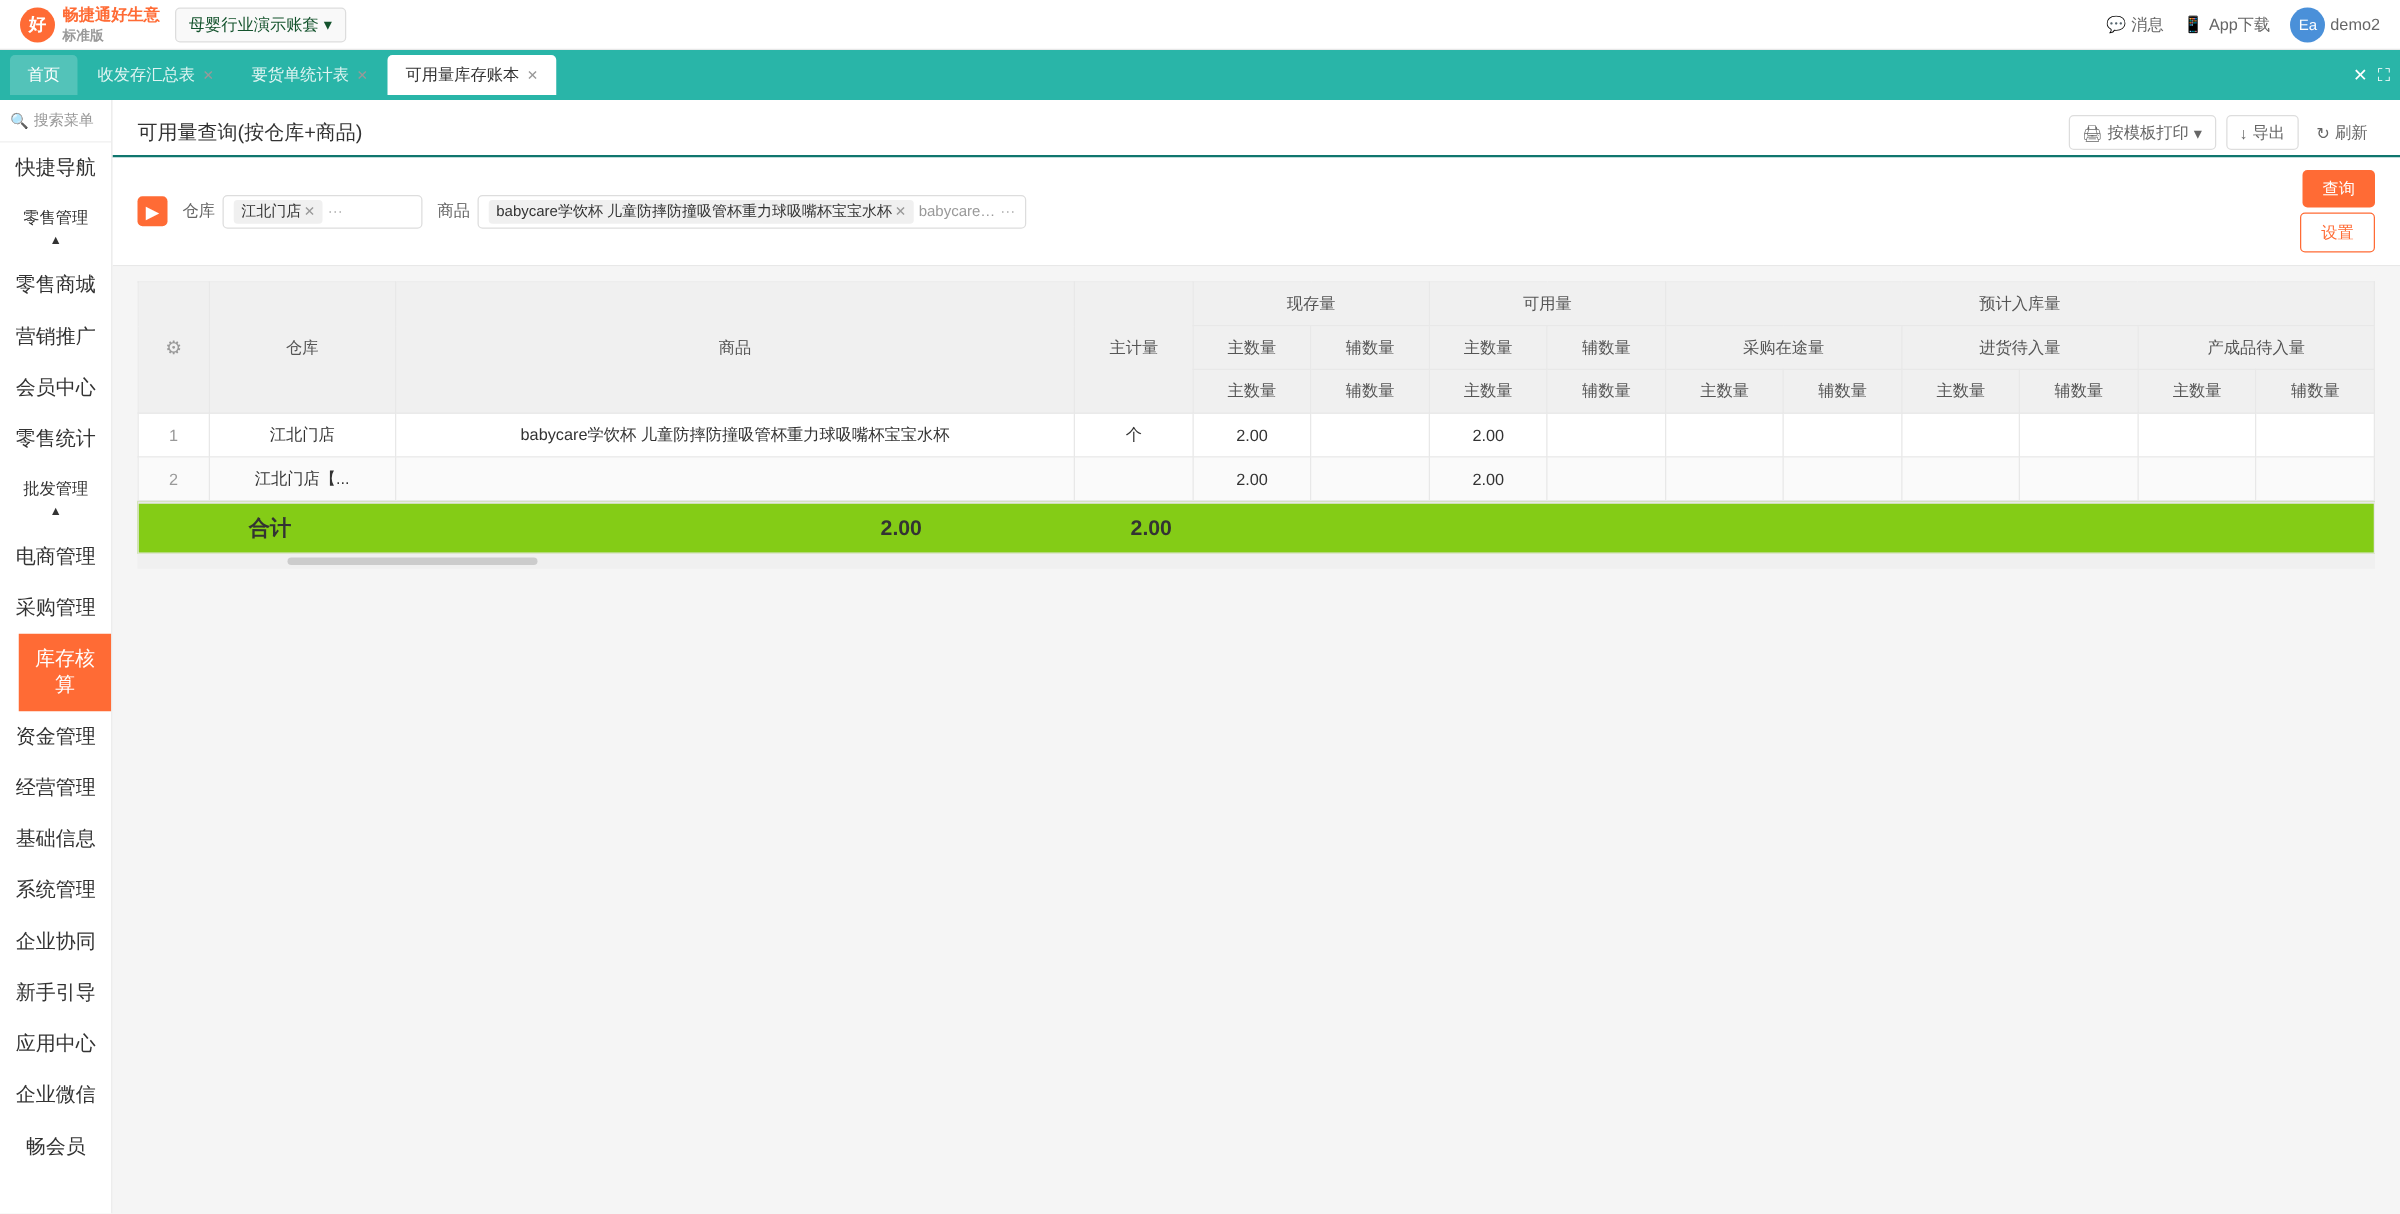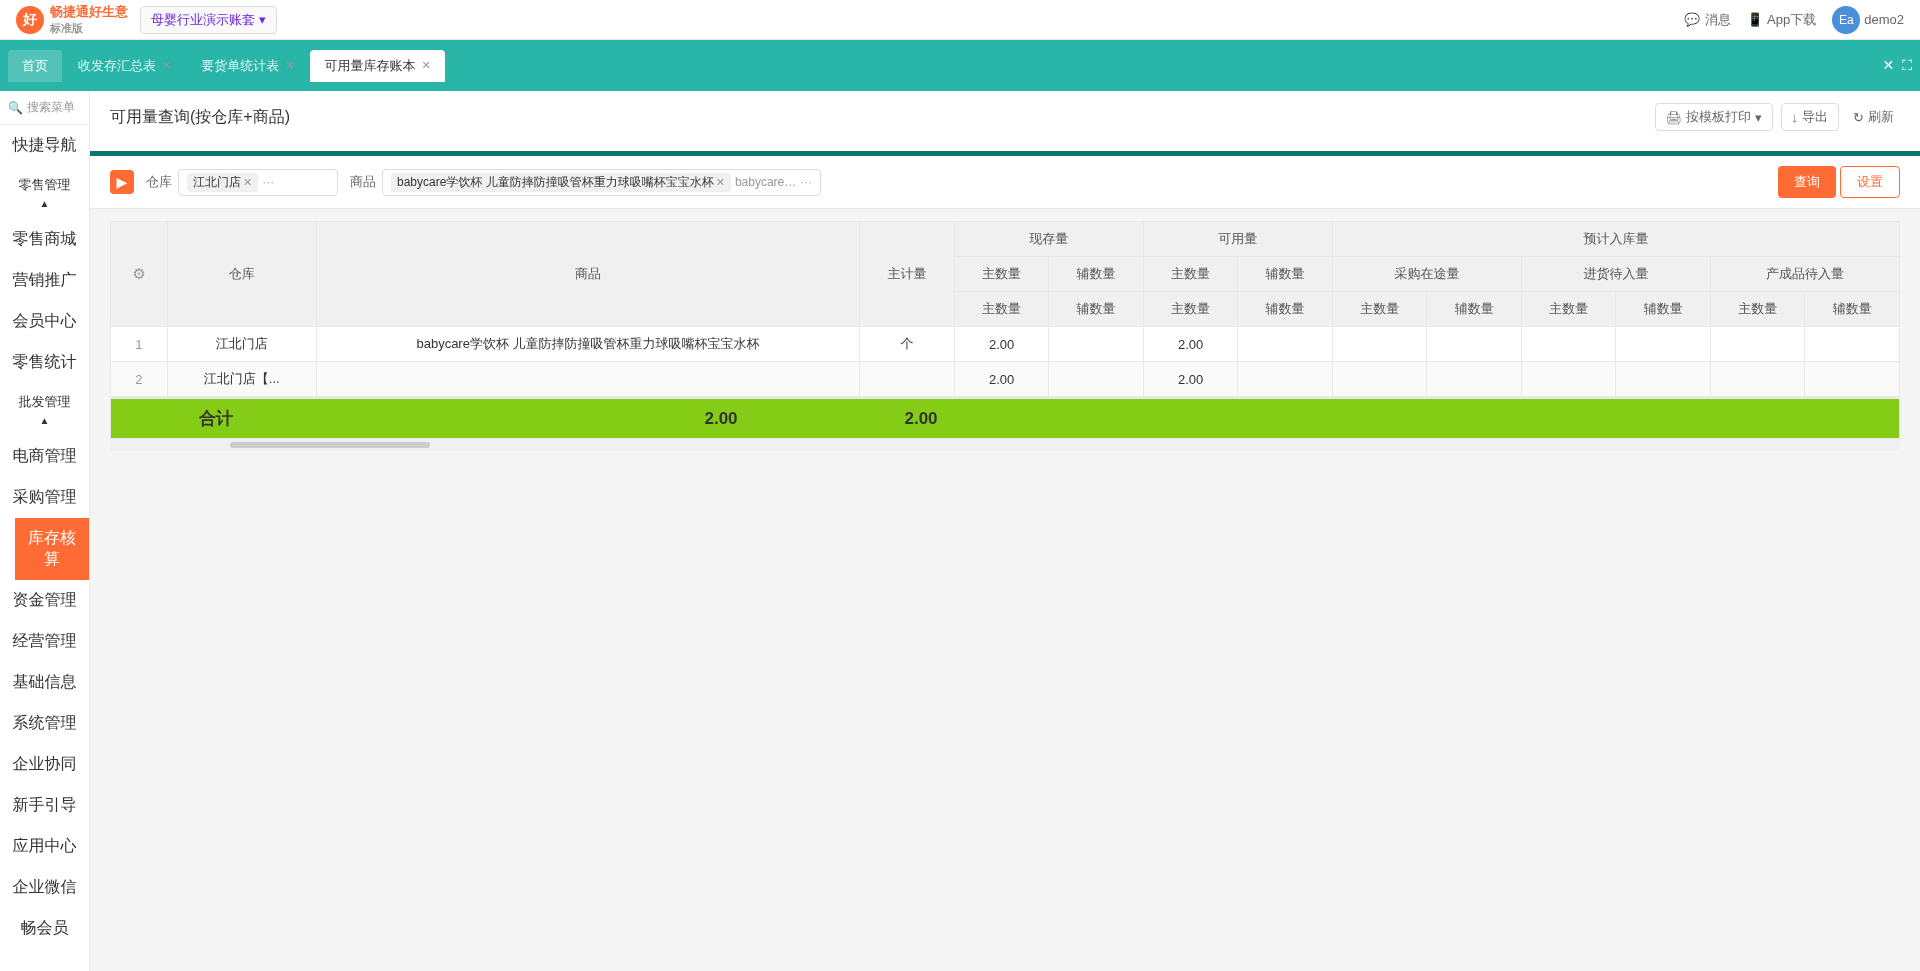--- a/index.html
+++ b/index.html
@@ -3,27 +3,27 @@
   <meta charset="utf-8">
   <style>
     * { box-sizing: border-box; margin: 0; padding: 0; }
     body { font-family: 'Microsoft YaHei', Arial, sans-serif; font-size: 13px; background: #f5f5f5; color: #333; display: flex; flex-direction: column; height: 971px; overflow: hidden; }
 
     
     .top-bar { background: #fff; height: 40px; display: flex; align-items: center; justify-content: space-between; padding: 0 16px; border-bottom: 1px solid #e8e8e8; flex-shrink: 0; }
     .top-bar-left { display: flex; align-items: center; gap: 12px; }
     .logo-area { display: flex; align-items: center; gap: 6px; }
     .logo-icon { width: 28px; height: 28px; background: #ff6b35; border-radius: 50%; display: flex; align-items: center; justify-content: center; color: #fff; font-size: 14px; font-weight: bold; }
-    .industry-selector { display: flex; align-items: center; gap: 4px; font-size: 13px; color: #6d28d9; cursor: pointer; background: #f9f9f9; border: 1px solid #ddd; border-radius: 4px; padding: 4px 10px; }
+    .industry-selector { display: flex; align-items: center; gap: 4px; font-size: 13px; color: #14532d; cursor: pointer; background: #f9f9f9; border: 1px solid #ddd; border-radius: 4px; padding: 4px 10px; }
     .top-bar-right { display: flex; align-items: center; gap: 16px; font-size: 13px; color: #666; }
     .top-bar-right-item { display: flex; align-items: center; gap: 4px; cursor: pointer; }
     .avatar { width: 28px; height: 28px; border-radius: 50%; background: #4a90d9; display: flex; align-items: center; justify-content: center; color: #fff; font-size: 12px; }
 
     
-    .nav-tabs { background: #29b5a8; height: 51px; display: flex; align-items: center; padding: 0 8px; flex-shrink: 0; gap: 2px; }
+    .nav-tabs { background: #29b5a8; height: 40px; display: flex; align-items: center; padding: 0 8px; flex-shrink: 0; gap: 2px; }
     .nav-tab { height: 32px; padding: 0 14px; border-radius: 4px 4px 0 0; display: flex; align-items: center; gap: 6px; font-size: 13px; cursor: pointer; color: rgba(255,255,255,0.85); }
     .nav-tab.active { background: #fff; color: #333; border-radius: 4px 4px 0 0; align-items: center; }
     .nav-tab .close-x { font-size: 11px; color: #999; cursor: pointer; }
     .nav-tab.home { background: rgba(255,255,255,0.2); color: #fff; }
     .nav-tab-spacer { flex: 1; }
     .nav-tab-controls { display: flex; gap: 8px; color: #fff; font-size: 16px; cursor: pointer; }
 
     
     .main-layout { display: flex; flex: 1; overflow: hidden; }
 
@@ -32,40 +32,40 @@
     .sidebar-search { padding: 8px 8px; display: flex; align-items: center; gap: 4px; cursor: pointer; font-size: 12px; color: #666; border-bottom: 1px solid #f0f0f0; }
     .sidebar-item { padding: 10px 8px; font-size: 16px; color: #333; cursor: pointer; text-align: center; display: flex; flex-direction: column; align-items: center; gap: 2px; }
     .sidebar-item.active { background: #ff6b35; color: #fff; margin-left: 15px; }
     .sidebar-item.section { font-size: 13px; font-weight: 500; display: flex; flex-direction: column; justify-content: center; align-items: center; gap: 4px; padding: 10px 8px; }
     .sidebar-item.section .arrow { font-size: 10px; }
 
     
     .content-area { flex: 1; overflow: auto; display: flex; flex-direction: column; }
 
     
-    .page-header { background: #fff; padding: 12px 20px 20px; display: flex; align-items: center; justify-content: space-between; border-bottom: 5px solid #0f766e; flex-shrink: 0; }
+    .page-header { background: #fff; padding: 12px 20px 4px; display: flex; align-items: center; justify-content: space-between; border-bottom: 2px solid #0f766e; flex-shrink: 0; }
     .page-title { font-size: 16px; font-weight: 500; color: #333; }
     .page-actions { display: flex; align-items: center; gap: 8px; }
     .btn-print { display: flex; align-items: center; gap: 4px; font-size: 13px; color: #666; cursor: pointer; border: 1px solid #ddd; border-radius: 4px; padding: 4px 10px; background: #fff; }
     .btn-export { display: flex; align-items: center; gap: 4px; font-size: 13px; color: #666; cursor: pointer; border: 1px solid #ddd; border-radius: 4px; padding: 4px 10px; background: #fff; }
     .btn-refresh { display: flex; align-items: center; gap: 4px; font-size: 13px; color: #666; cursor: pointer; padding: 4px 6px; }
 
     
     .filter-row { background: #fff; padding: 10px 20px; display: flex; align-items: center; gap: 12px; border-bottom: 1px solid #e8e8e8; flex-shrink: 0; }
     .expand-btn { width: 24px; height: 24px; background: #ff6b35; border-radius: 4px; display: flex; align-items: center; justify-content: center; color: #fff; font-size: 14px; cursor: pointer; flex-shrink: 0; }
     .filter-item { display: flex; align-items: center; gap: 6px; font-size: 13px; }
     .filter-label { color: #666; flex-shrink: 0; }
     .filter-tag-input { display: flex; align-items: center; flex-wrap: wrap; gap: 4px; border: 1px solid #ddd; border-radius: 4px; padding: 3px 8px; min-width: 160px; background: #fff; }
     .filter-tag { display: flex; align-items: center; gap: 2px; background: #f0f0f0; border-radius: 3px; padding: 1px 6px; font-size: 12px; }
     .filter-tag .tag-close { color: #999; cursor: pointer; font-size: 11px; }
     .filter-tag-more { color: #999; font-size: 12px; cursor: pointer; text-align: right; }
     .filter-tag-ellipsis { color: #aaa; font-size: 12px; }
     .btn-query { background: #ff6b35; color: #fff; border: none; border-radius: 4px; padding: 6px 16px; font-size: 13px; cursor: pointer; }
     .btn-setting { background: #fff; color: #ff6b35; border: 1px solid #ff6b35; border-radius: 4px; padding: 6px 16px; font-size: 13px; cursor: pointer; }
-    .filter-actions { display: flex; gap: 4px; margin-left: auto; }
+    .filter-actions { display: flex; flex-direction: column; gap: 4px; margin-left: auto; align-items: flex-end; }
 
     
     .table-wrapper { flex: 1; overflow: auto; padding: 12px 20px; background: #f5f5f5; }
     .data-table { width: 100%; border-collapse: collapse; background: #fff; border: 1px solid #e8e8e8; }
     .data-table th, .data-table td { border: 1px solid #e8e8e8; padding: 8px 12px; font-size: 13px; text-align: center; }
     .data-table th { background: #f0f0f0; color: #555; font-weight: 500; }
     .data-table td { color: #333; }
     .data-table tr:nth-child(even) td { background: #fafafa; }
     .data-table .row-num { color: #999; text-align: center; }
     .gear-icon { color: #999; font-size: 15px; }

